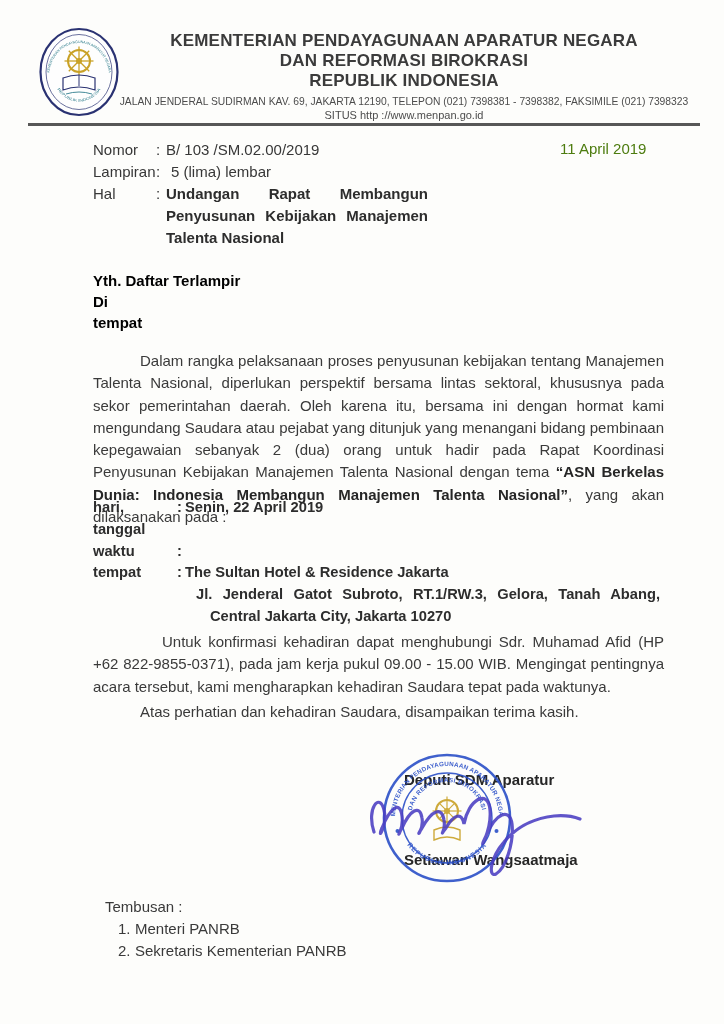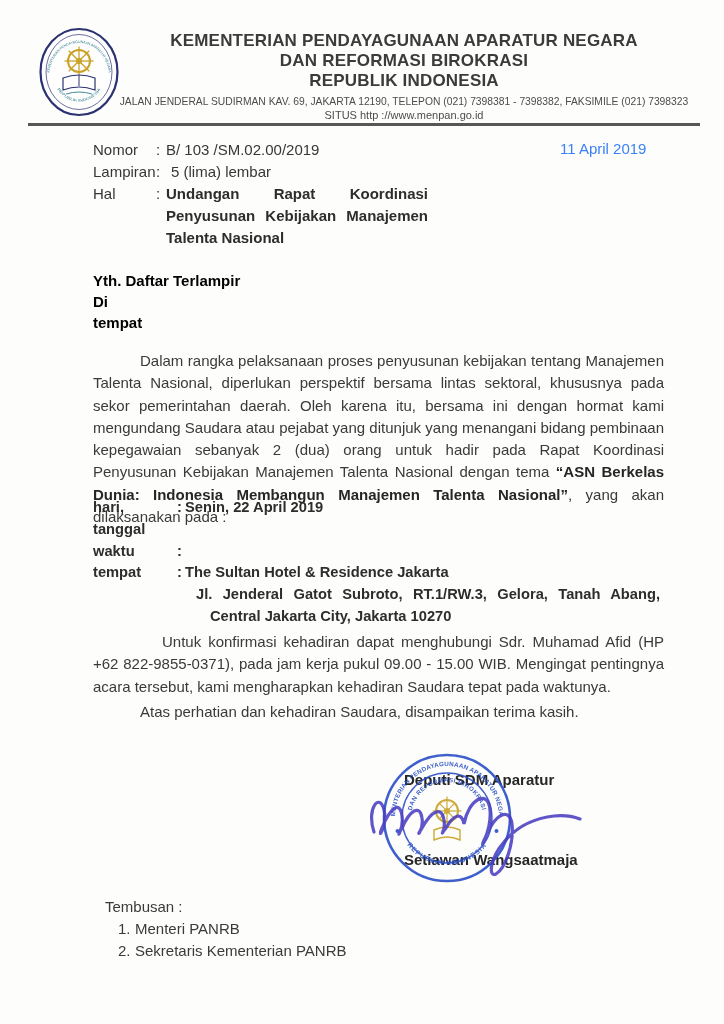--- a/index.html
+++ b/index.html
@@ -8,21 +8,21 @@
 
   
   .lh-text{position:absolute;left:86px;right:2px;top:31px;text-align:center;}
   .lh-title{font-weight:bold;color:#3b3b3b;font-size:17px;line-height:20px;letter-spacing:.2px;}
   .lh-addr{margin-top:5px;color:#4c4c4c;font-size:10.3px;line-height:12.5px;}
   .lh-site{color:#4c4c4c;font-size:11px;line-height:12.5px;}
   .lh-rule{position:absolute;left:28px;top:123px;width:672px;height:3px;background:#575757;}
   .logo{position:absolute;left:38px;top:27px;}
 
   
-  .date{position:absolute;left:560px;top:140px;font-size:15px;color:#3b82f6;}
+  .date{position:absolute;left:560px;top:140px;font-size:15px;color:#4d7c0f;}
   .meta{position:absolute;left:93px;top:139px;width:430px;font-size:15px;}
   .meta-row{display:flex;line-height:22px;}
   .meta-label{width:63px;flex:none;}
   .meta-colon{width:10px;flex:none;}
   .meta-row.lampiran .meta-value{padding-left:5px;}
   .meta-row.hal .meta-value{width:262px;text-align:justify;font-weight:bold;color:#2d2d2d;}
 
   .recipient{position:absolute;left:93px;top:270px;font-weight:bold;font-size:15px;line-height:21px;color:#000000;}
 
   
@@ -113,21 +113,21 @@
       <span class="meta-value">B/ 103 /SM.02.00/2019</span>
     </div>
     <div class="meta-row lampiran">
       <span class="meta-label">Lampiran</span>
       <span class="meta-colon">:</span>
       <span class="meta-value">5 (lima) lembar</span>
     </div>
     <div class="meta-row hal">
       <span class="meta-label">Hal</span>
       <span class="meta-colon">:</span>
-      <span class="meta-value">Undangan Rapat Koordinasi Penyusunan Kebijakan Manajemen Talenta Nasional</span>
+      <span class="meta-value">Undangan Rapat Membangun Penyusunan Kebijakan Manajemen Talenta Nasional</span>
     </div>
   </div>
 
   <div class="recipient">
     <div>Yth. Daftar Terlampir</div>
     <div>Di</div>
     <div>tempat</div>
   </div>
 
   <p class="para p1"><span>Dalam rangka pelaksanaan proses penyusunan kebijakan tentang Manajemen Talenta Nasional, diperlukan perspektif bersama lintas sektoral, khususnya pada sekor pemerintahan daerah. Oleh karena itu, bersama ini dengan hormat kami mengundang Saudara atau pejabat yang ditunjuk yang menangani bidang pembinaan kepegawaian sebanyak 2 (dua) orang untuk hadir pada Rapat Koordinasi Penyusunan Kebijakan Manajemen Talenta Nasional dengan tema </span><b>“ASN Berkelas Dunia: Indonesia Membangun Manajemen Talenta Nasional”</b><span>, yang akan dilaksanakan pada :</span></p>

